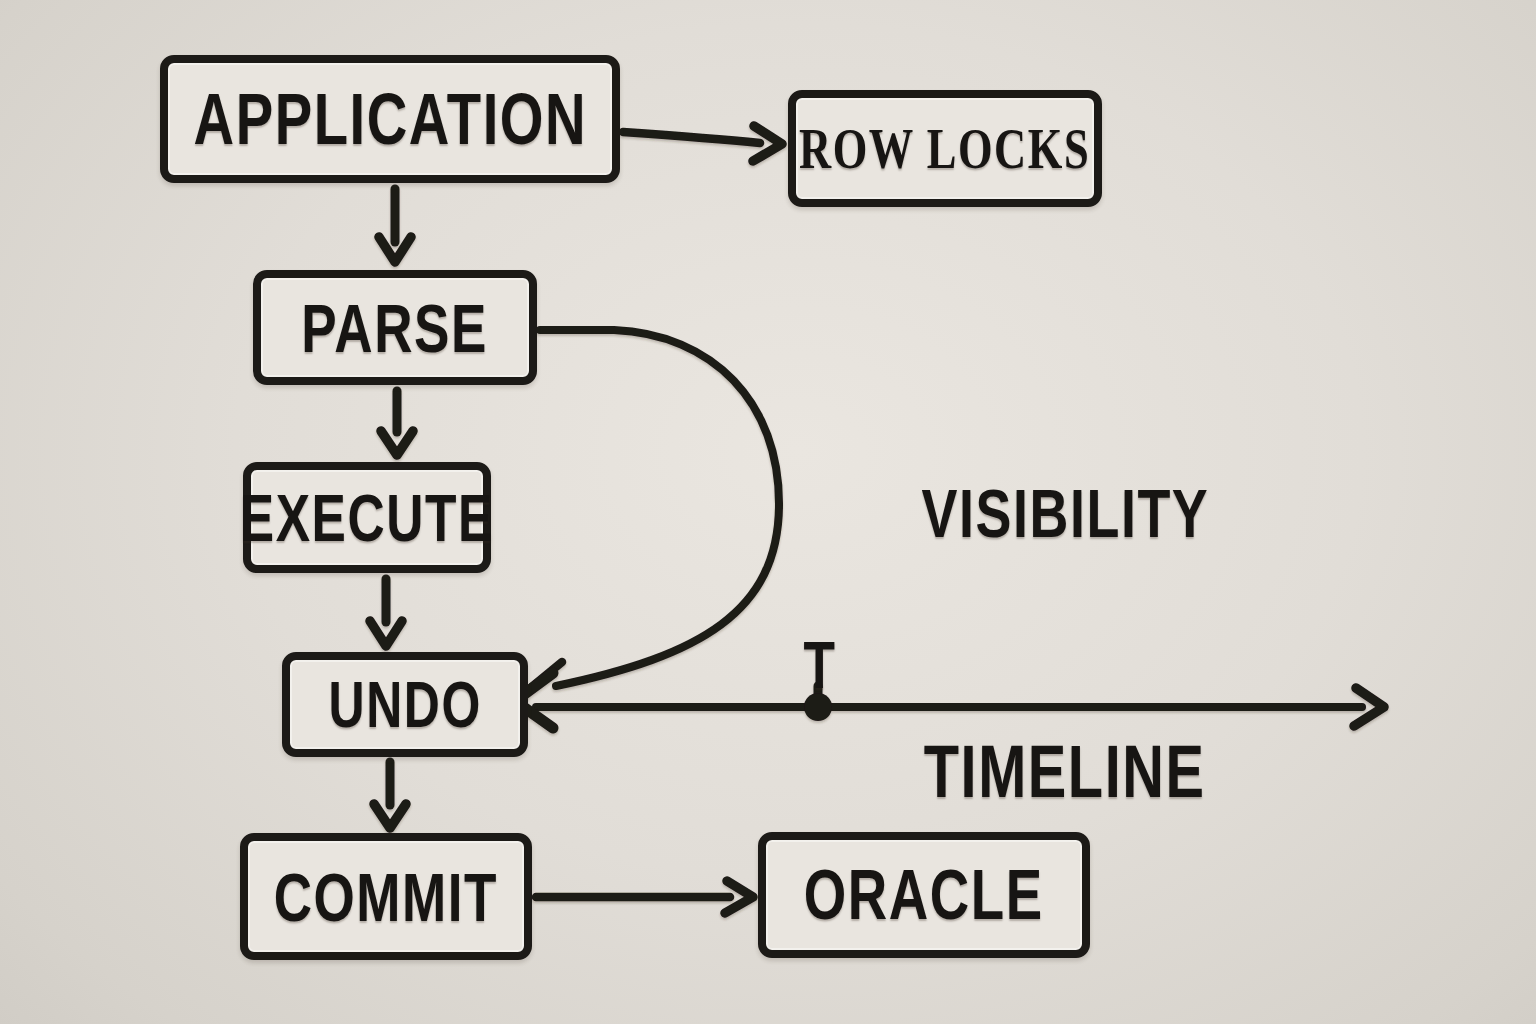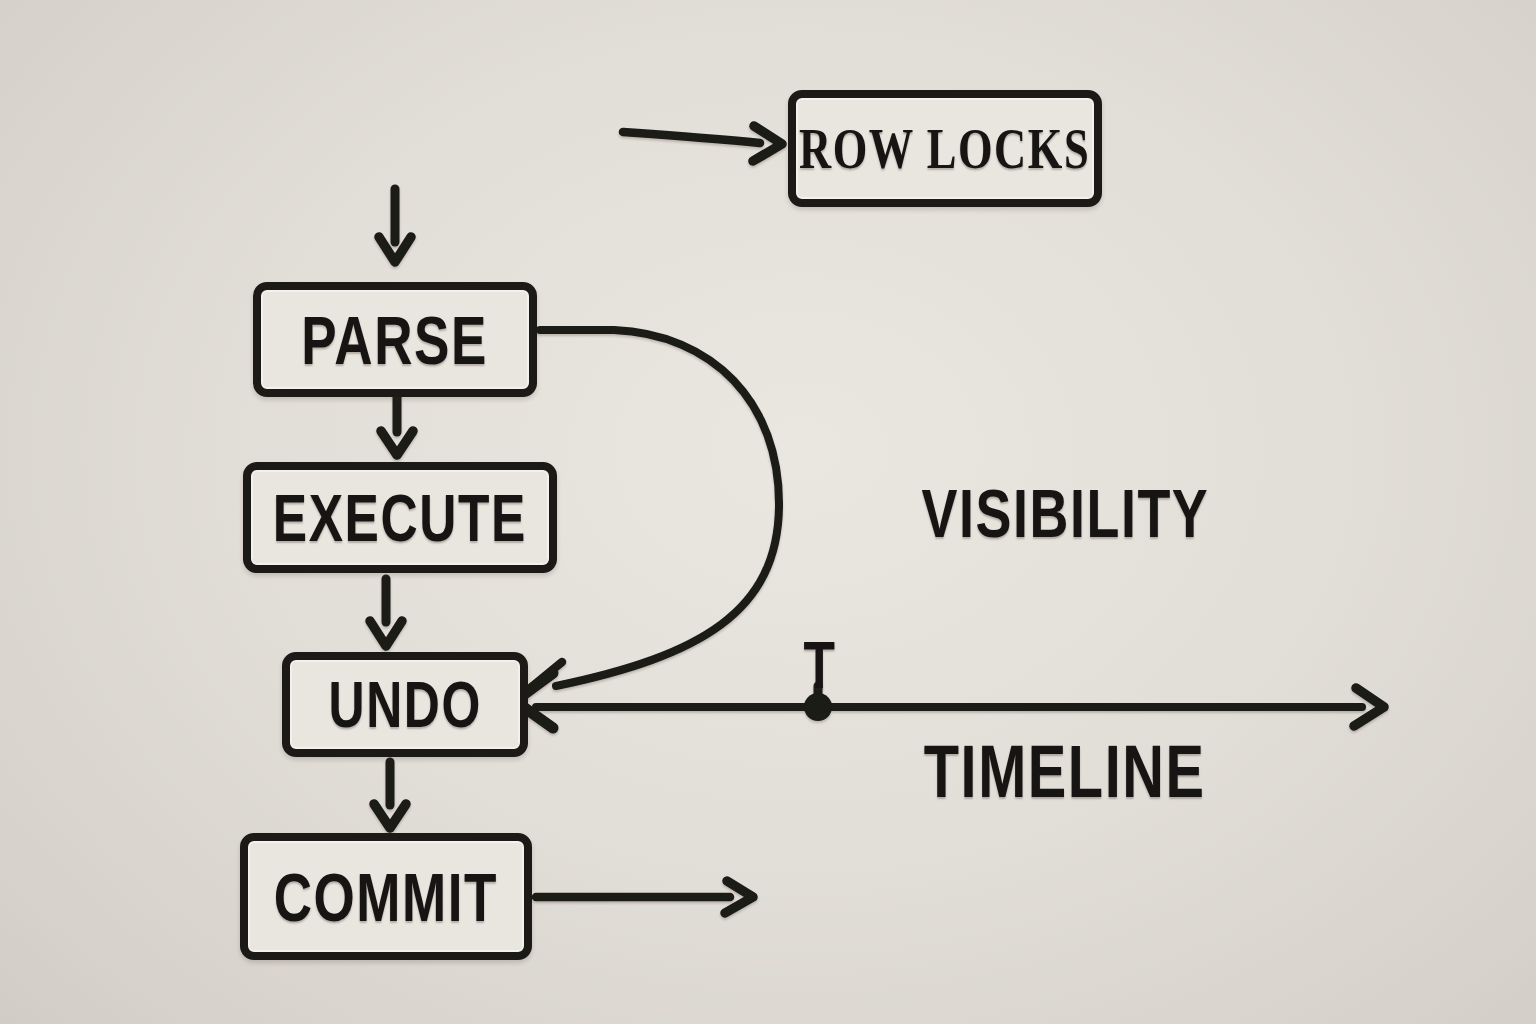--- a/index.html
+++ b/index.html
@@ -71,41 +71,47 @@
       <path stroke-width="9.5" d="M 727 881 L 753 897 L 725 913"></path>
 
       <path stroke-width="8" d="M 536 707 L 1362 707"></path>
       <path stroke-width="11" d="M 553 673 L 515 701 L 553 728"></path>
       <path stroke-width="9.5" d="M 1356 688 L 1384 707 L 1354 726"></path>
       <path stroke-width="9" d="M 818 686 L 818 698"></path>
       <circle cx="818" cy="707" r="14" fill="#1c1a17" stroke="none"></circle>
     </g>
   </svg>
 
+  <div class="node" style="left:160px;top:55px;width:460px;height:128px;">
+    <span class="label" style="font-size:72px;">APPLICATION</span>
+  </div>
 
   <div class="node" style="left:788px;top:90px;width:314px;height:117px;font-family:Liberation Serif, serif;">
     <span class="label" style="font-size:57px;">ROW LOCKS</span>
   </div>
 
-  <div class="node" style="left:253px;top:270px;width:284px;height:115px;margin-top:12px;">
+  <div class="node" style="left:253px;top:270px;width:284px;height:115px;">
     <span class="label" style="font-size:68px;">PARSE</span>
   </div>
 
-  <div class="node" style="left:243px;top:462px;width:314px;height:111px;">
+  <div class="node" style="left:243px;top:462px;width:248px;height:111px;">
     <span class="label" style="font-size:66px;">EXECUTE</span>
   </div>
 
   <div class="node" style="left:282px;top:652px;width:246px;height:105px;">
     <span class="label" style="font-size:64px;">UNDO</span>
   </div>
 
   <div class="node" style="left:240px;top:833px;width:292px;height:127px;">
     <span class="label" style="font-size:68px;">COMMIT</span>
   </div>
 
+  <div class="node" style="left:758px;top:832px;width:332px;height:126px;">
+    <span class="label" style="font-size:70px;">ORACLE</span>
+  </div>
 
   <div class="floating" style="left:905px;top:478px;width:320px;height:70px;align-items:center;">
     <span class="label" style="font-size:69px;">VISIBILITY</span>
   </div>
 
   <div class="floating" style="left:915px;top:736px;width:300px;height:72px;">
     <span class="label" style="font-size:74px;">TIMELINE</span>
   </div>
 
   <div class="floating" style="left:789px;top:634px;width:60px;height:62px;">

